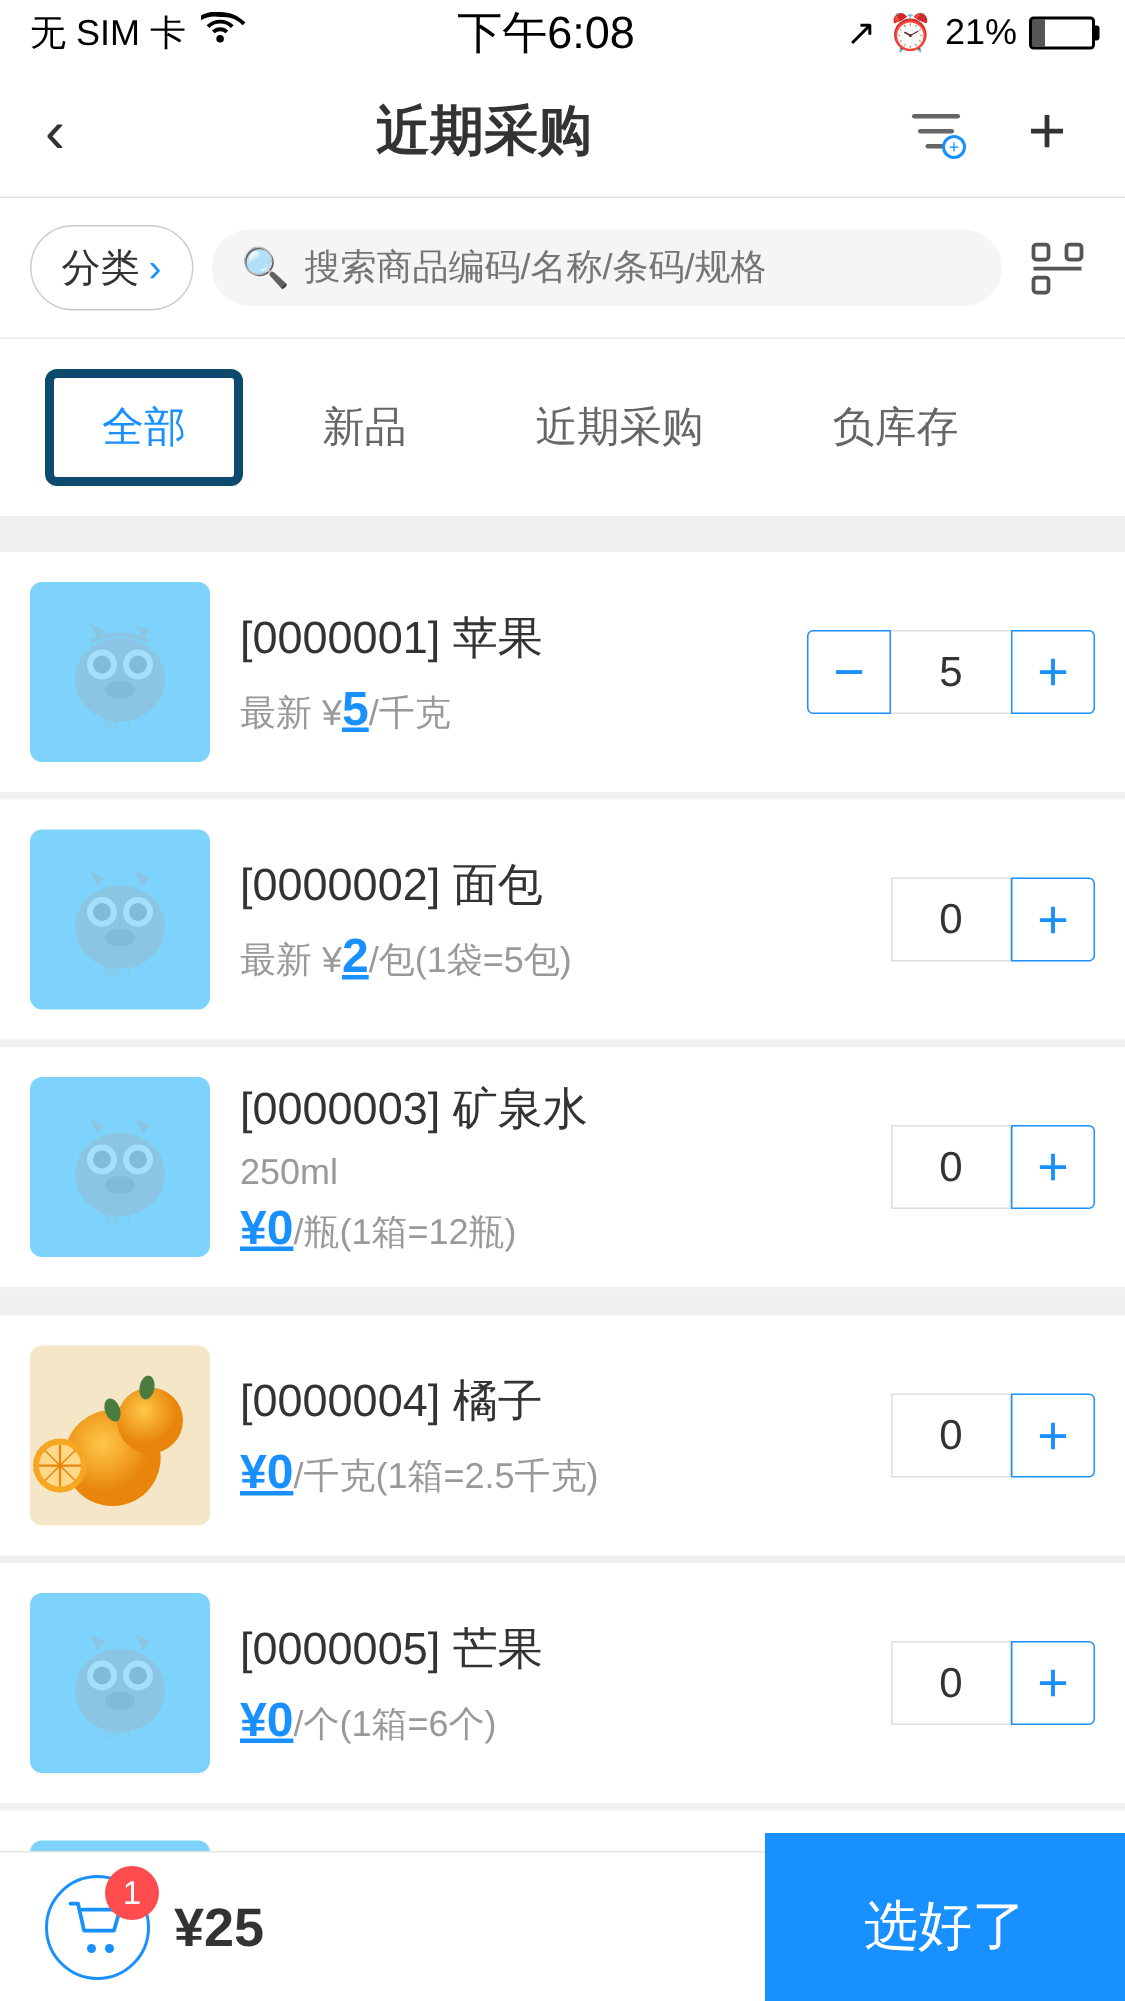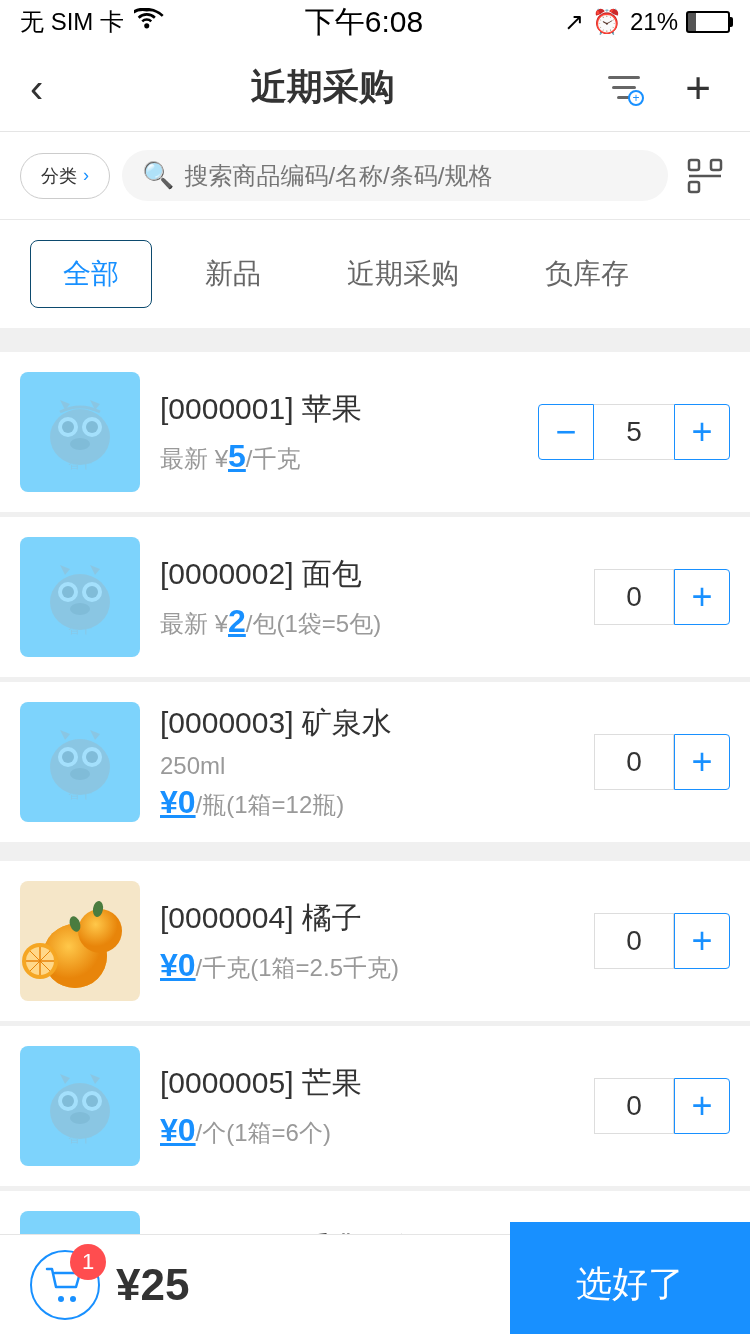--- a/index.html
+++ b/index.html
@@ -67,21 +67,21 @@
       gap: 12px;
       border-bottom: 1px solid #e8e8e8;
     }
     .category-btn {
       display: flex;
       align-items: center;
       gap: 6px;
       border: 1px solid #ccc;
       border-radius: 30px;
       padding: 10px 20px;
-      font-size: 18px;
+      font-size: 26px;
       color: #333;
       background: #fff;
       cursor: pointer;
       white-space: nowrap;
     }
     .search-bar {
       flex: 1;
       display: flex;
       align-items: center;
       background: #f5f5f5;
@@ -116,21 +116,21 @@
     .tab-item {
       padding: 14px 32px;
       border-radius: 8px;
       font-size: 28px;
       cursor: pointer;
       color: #666;
       border: 1px solid transparent;
     }
     .tab-item.active {
       color: #1890ff;
-      border: 1px solid #0c4a6e;
+      border: 6px solid #0c4a6e;
       border-radius: 8px;
     }
 
     
     .product-list {
       background: #f0f0f0;
     }
 
     .product-item {
       background: #fff;
@@ -282,21 +282,21 @@
       height: 36px;
       background: #ff4d4f;
       border-radius: 50%;
       color: #fff;
       font-size: 22px;
       display: flex;
       align-items: center;
       justify-content: center;
     }
     .cart-total {
-      font-size: 44px;
+      font-size: 36px;
       font-weight: bold;
       color: #333;
     }
     .confirm-btn {
       width: 240px;
       height: 126px;
       background: #1890ff;
       color: #fff;
       font-size: 36px;
       display: flex;

